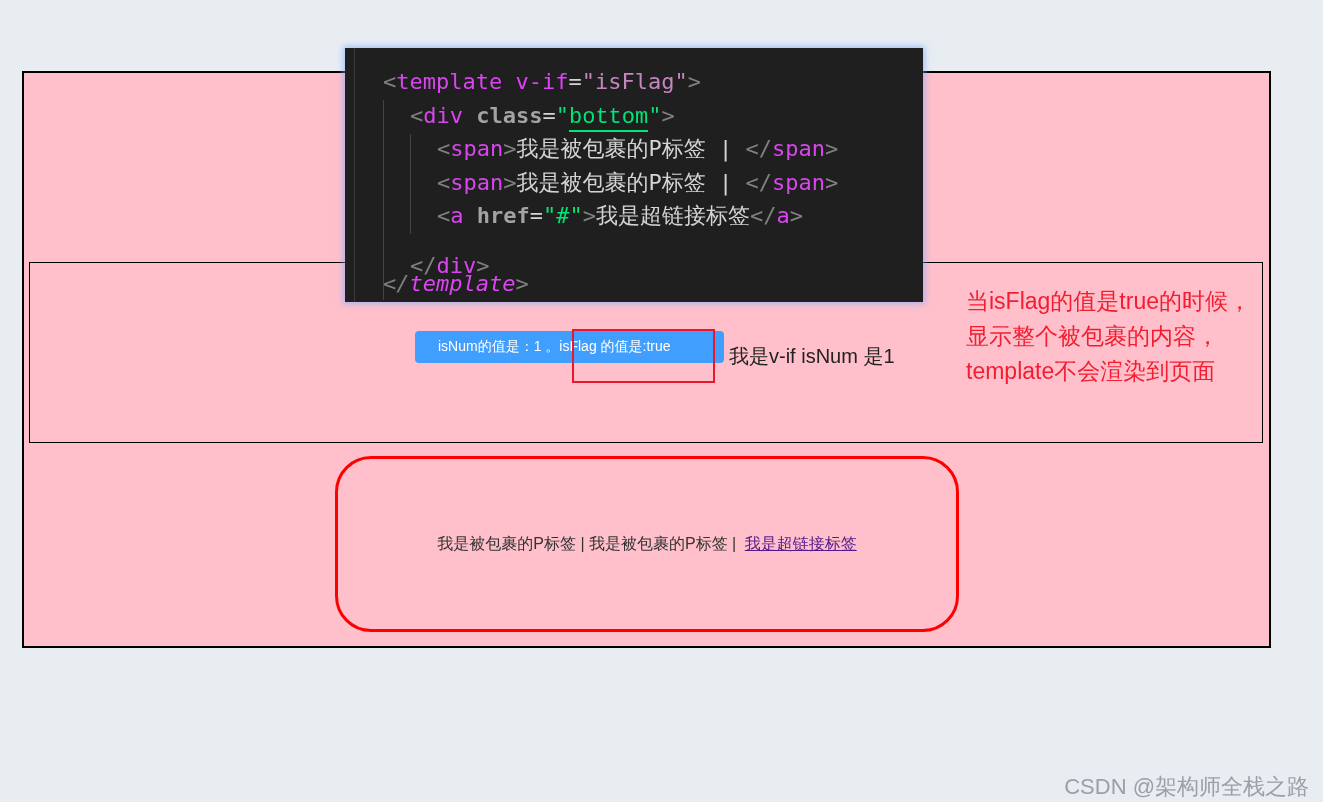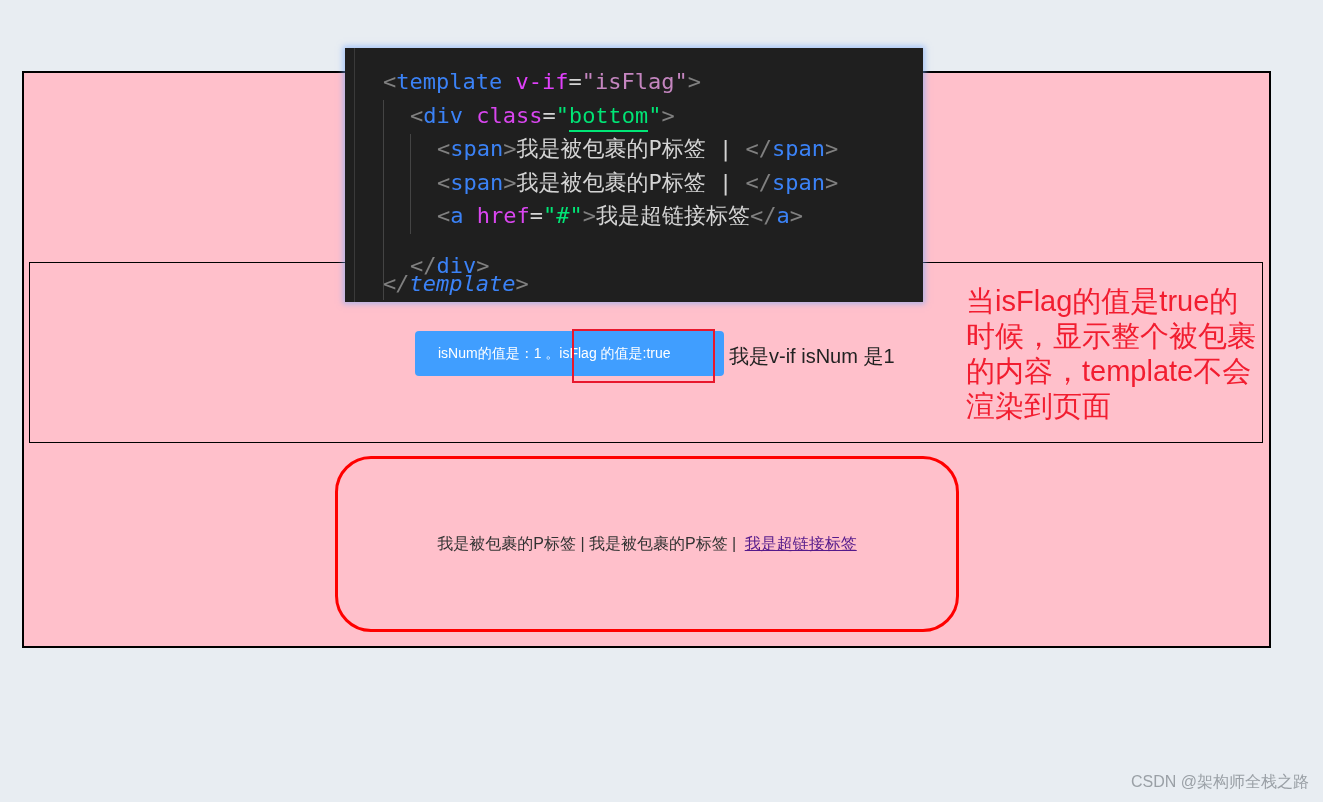--- a/index.html
+++ b/index.html
@@ -10,36 +10,36 @@
   }
   .outer-box {
     position: absolute; left: 22px; top: 71px; width: 1245px; height: 573px;
     background: #ffc0cb; border: 2px solid #000;
   }
   .inner-box {
     position: absolute; left: 29px; top: 262px; width: 1232px; height: 179px;
     border: 1px solid #000; box-sizing: content-box;
   }
   .blue-btn {
-    position: absolute; left: 415px; top: 331px; width: 309px; height: 45px;
+    position: absolute; left: 415px; top: 331px; width: 309px; height: 32px;
     background: #409eff; border-radius: 4px; color: #fff; font-size: 14px;
     display: flex; align-items: center; padding-left: 23px; box-sizing: border-box;
     white-space: pre; cursor: pointer;
   }
   .vif-text {
     position: absolute; left: 729px; top: 343px; font-size: 20px; color: #222;
     white-space: pre;
   }
   .red-highlight {
     position: absolute; left: 572px; top: 329px; width: 139px; height: 50px;
     border: 2px solid #e8182d; box-sizing: content-box;
   }
   .annotation {
     position: absolute; left: 966px; top: 284px; width: 290px;
-    color: #f21d30; font-size: 29px; line-height: 35px;
+    color: #f21d30; font-size: 23px; line-height: 35px;
   }
   .bottom-box {
     position: absolute; left: 335px; top: 456px; width: 618px; height: 170px;
     border: 3px solid #ff0000; border-radius: 36px;
     display: flex; align-items: center; justify-content: center;
     font-size: 16px; color: #333;
   }
   .bottom-box a { color: #551a8b; text-decoration: underline; margin-left: 4px; }
   .code-panel {
     position: absolute; left: 345px; top: 48px; width: 578px; height: 254px;
@@ -47,30 +47,30 @@
     box-shadow: 0 0 6px 2px rgba(120,170,255,0.6);
     font-family: "DejaVu Sans Mono", "Liberation Mono", monospace;
     font-size: 22px;
   }
   .code-gutter-line {
     position: absolute; left: 9px; top: 0; width: 1px; height: 254px; background: #3a3a3a;
   }
   .guide { position: absolute; width: 1px; background: #444; }
   .code-line { position: absolute; white-space: pre; line-height: 30px; }
   .c-punct { color: #808080; }
-  .c-tag { color: #3b82f6; }
-  .c-attr { color: #d946ef; }
+  .c-tag { color: #d946ef; }
+  .c-attr { color: #a3a3a3; font-weight: bold; }
   .c-vif { color: #e040fb; }
   .c-eq { color: #d4d4d4; }
   .c-str { color: #c586c0; }
   .c-strg { color: #00e676; }
   .c-text { color: #d4d4d4; }
   .underline-green { border-bottom: 2px solid #00e676; font-family: Liberation Mono, monospace; }
   .watermark {
-    position: absolute; right: 14px; top: 772px; font-size: 16px; color: #9aa0a6;
+    position: absolute; right: 14px; top: 772px; font-size: 22px; color: #9aa0a6;
     white-space: pre;
   }
 </style>
 </head>
 <body>
 
 <div class="outer-box"></div>
 <div class="inner-box"></div>
 
 <div class="blue-btn">isNum的值是：1 。isFlag 的值是:true</div>

